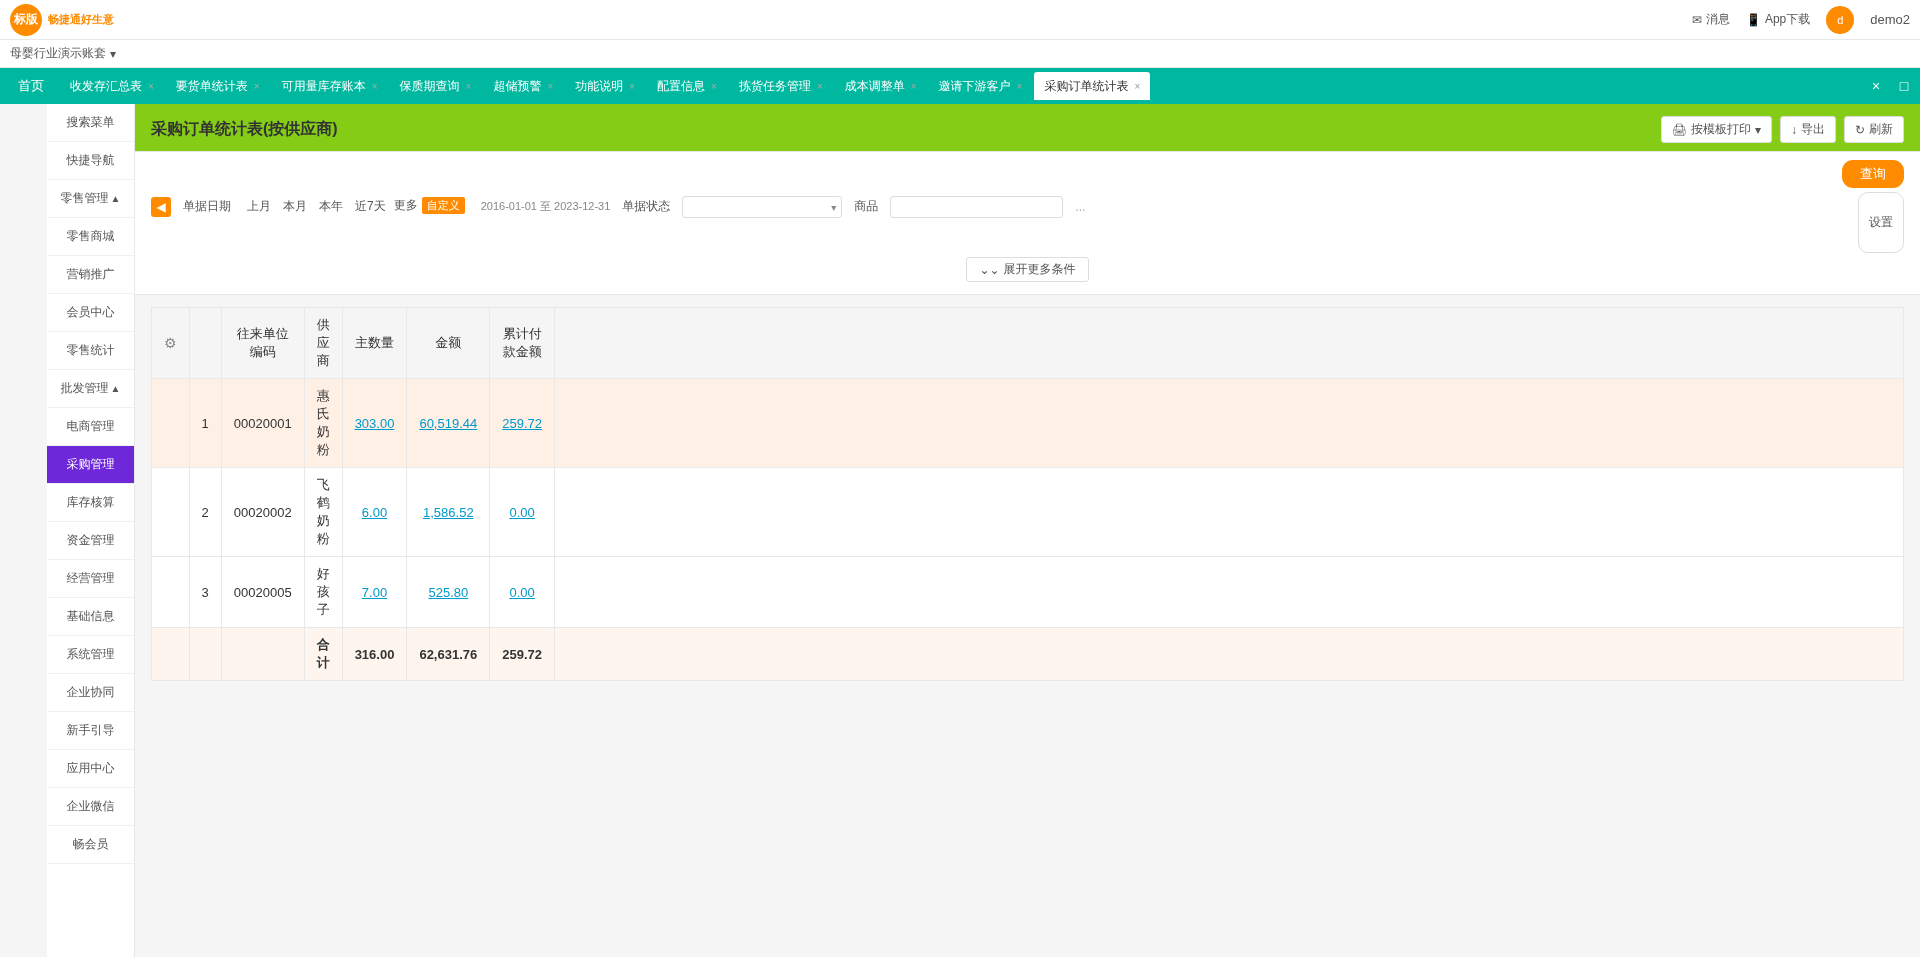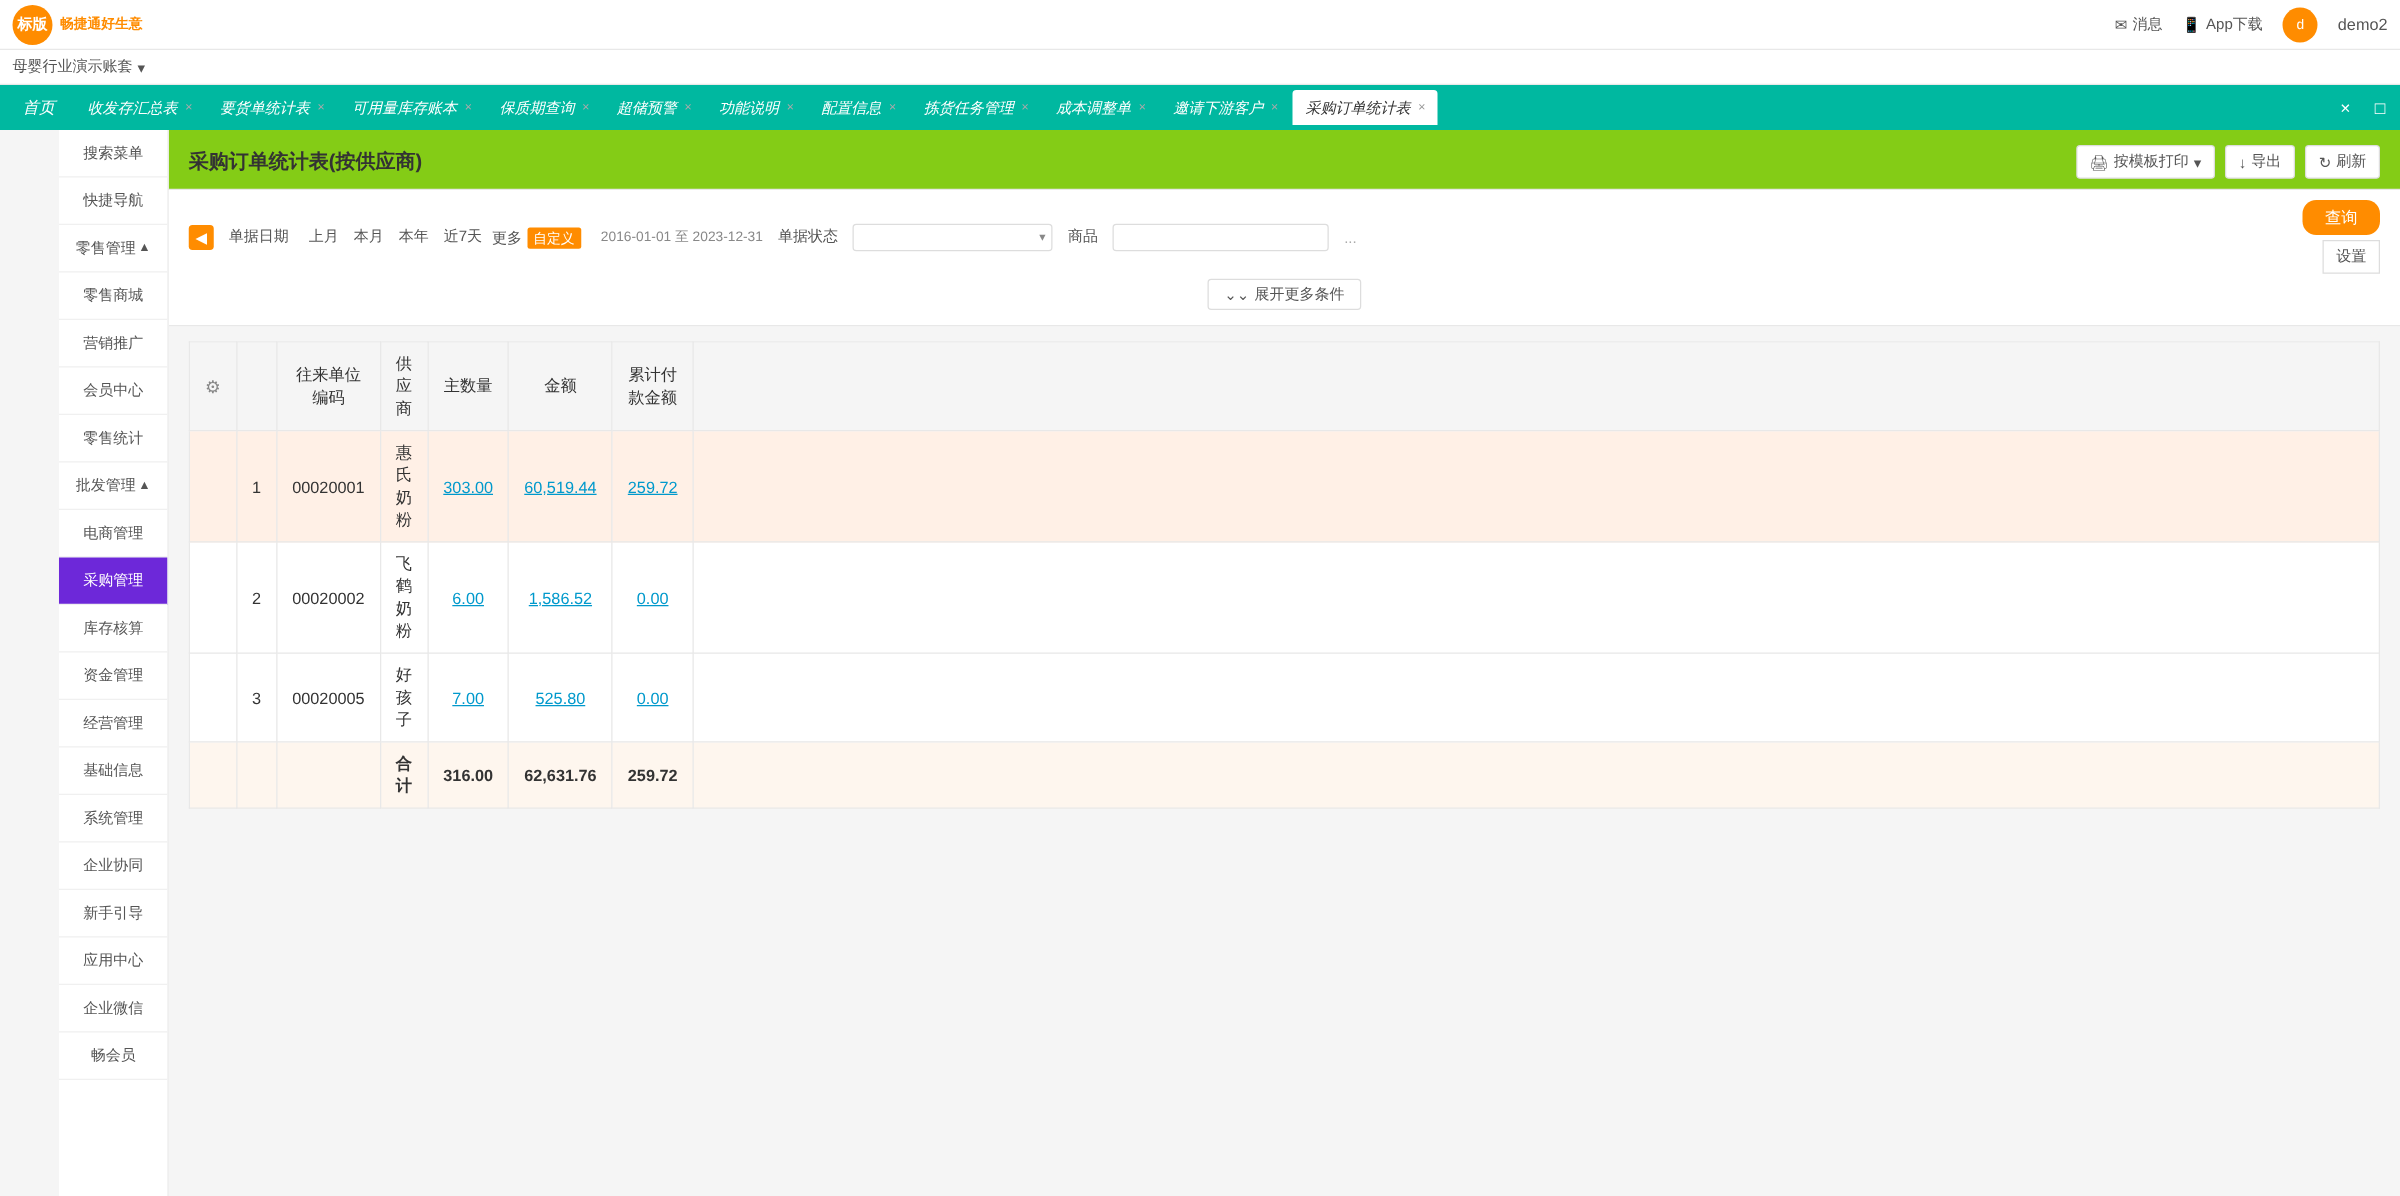--- a/index.html
+++ b/index.html
@@ -14,21 +14,21 @@
     .top-msg { display: flex; align-items: center; gap: 4px; color: #555; font-size: 12px; cursor: pointer; }
     .top-app { display: flex; align-items: center; gap: 4px; color: #555; font-size: 12px; cursor: pointer; }
     .user-avatar { width: 28px; height: 28px; background: #ff8c00; border-radius: 50%; display: flex; align-items: center; justify-content: center; color: white; font-size: 11px; }
     .user-name { color: #555; font-size: 13px; }
 
     
     .workspace-bar { height: 28px; background: #fff; display: flex; align-items: center; padding: 0 10px; border-bottom: 1px solid #e8e8e8; }
     .workspace-selector { display: flex; align-items: center; gap: 4px; color: #555; font-size: 12px; cursor: pointer; }
 
     
-    .nav-tabs { height: 36px; background: #00b8a0; display: flex; align-items: center; padding: 1px 4px; gap: 2px; overflow: hidden; font-style: italic; }
+    .nav-tabs { height: 36px; background: #00b8a0; display: flex; align-items: center; padding: 1px 4px; gap: 2px; overflow: hidden; }
     .nav-tab { height: 28px; padding: 0 10px; border-radius: 3px 3px 0 0; display: flex; align-items: center; gap: 4px; font-size: 12px; color: #fff; cursor: pointer; white-space: nowrap; }
     .nav-tab.active { background: #fff; color: #333; }
     .nav-tab .close-x { font-size: 10px; color: #aaa; margin-left: 2px; }
     .nav-tab.active .close-x { color: #999; }
     .nav-home { height: 28px; padding: 0 14px; display: flex; align-items: center; color: #fff; font-size: 13px; cursor: pointer; }
     .nav-end-btns { margin-left: auto; display: flex; align-items: center; gap: 4px; }
     .nav-end-btn { width: 24px; height: 24px; display: flex; align-items: center; justify-content: center; color: #fff; cursor: pointer; font-size: 14px; }
 
     
     .main-layout { display: flex; flex: 1; overflow: hidden; margin-left: 47px; }
@@ -48,28 +48,28 @@
     .page-title { font-size: 16px; font-weight: bold; color: #333; }
     .page-header-actions { display: flex; align-items: center; gap: 8px; }
     .btn-print { display: flex; align-items: center; gap: 4px; border: 1px solid #ddd; border-radius: 3px; padding: 4px 10px; font-size: 12px; color: #555; cursor: pointer; background: #fff; }
     .btn-export { display: flex; align-items: center; gap: 4px; border: 1px solid #ddd; border-radius: 3px; padding: 4px 10px; font-size: 12px; color: #555; cursor: pointer; background: #fff; }
     .btn-refresh { display: flex; align-items: center; gap: 4px; border: 1px solid #ddd; border-radius: 3px; padding: 4px 10px; font-size: 12px; color: #555; cursor: pointer; background: #fff; }
 
     
     .filter-bar { background: #fff; padding: 8px 16px; border-bottom: 1px solid #e8e8e8; }
     .filter-row { display: flex; align-items: center; gap: 12px; flex-wrap: nowrap; }
     .filter-label { font-size: 12px; color: #555; white-space: nowrap; }
-    .date-shortcuts { display: flex; gap: 4px; align-items: flex-end; }
+    .date-shortcuts { display: flex; gap: 4px; align-items: flex-start; }
     .date-btn { font-size: 12px; color: #555; cursor: pointer; padding: 1px 4px; }
     .date-more { font-size: 12px; color: #555; cursor: pointer; }
     .date-custom-badge { background: #ff8c00; color: #fff; font-size: 11px; padding: 1px 5px; border-radius: 2px; cursor: pointer; }
     .filter-select { border: 1px solid #ddd; border-radius: 3px; padding: 3px 24px 3px 8px; font-size: 12px; color: #555; background: #fff; min-width: 160px; appearance: none; position: relative; }
     .filter-input { border: 1px solid #ddd; border-radius: 3px; padding: 3px 8px; font-size: 12px; color: #555; background: #fff; min-width: 200px; }
     .filter-search-btn { background: #ff8c00; color: #fff; border: none; border-radius: 11px; padding: 5px 18px; font-size: 13px; cursor: pointer; }
-    .filter-settings-btn { border: 1px solid #ddd; background: #fff; border-radius: 0; padding: 4px 10px; font-size: 12px; color: #555; cursor: pointer; margin-top: 2px; }
+    .filter-settings-btn { border: 1px solid #ddd; background: #fff; border-radius: 10px; padding: 21px 10px; font-size: 12px; color: #555; cursor: pointer; margin-top: 2px; }
     .filter-right-btns { display: flex; flex-direction: column; align-items: flex-end; gap: 2px; margin-left: auto; }
 
     .select-wrapper { position: relative; display: inline-block; }
     .select-wrapper::after { content: '▾'; position: absolute; right: 6px; top: 50%; transform: translateY(-50%); pointer-events: none; font-size: 10px; color: #888; }
 
     
     .table-container { flex: 1; overflow: auto; padding: 12px 16px; }
     .data-table { width: 100%; border-collapse: collapse; background: #fff; border: 1px solid #e8e8e8; }
     .data-table th { background: #f5f5f5; border: 1px solid #e8e8e8; padding: 8px 12px; text-align: center; font-size: 13px; color: #333; font-weight: normal; }
     .data-table td { border: 1px solid #e8e8e8; padding: 8px 12px; text-align: center; font-size: 13px; color: #333; }

